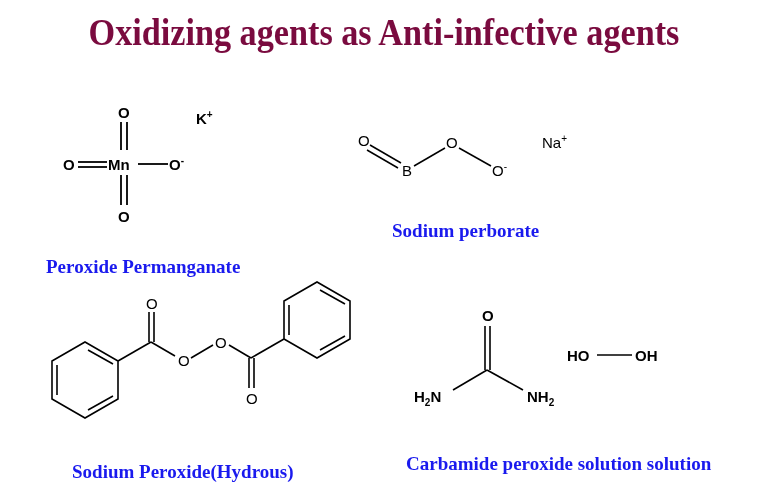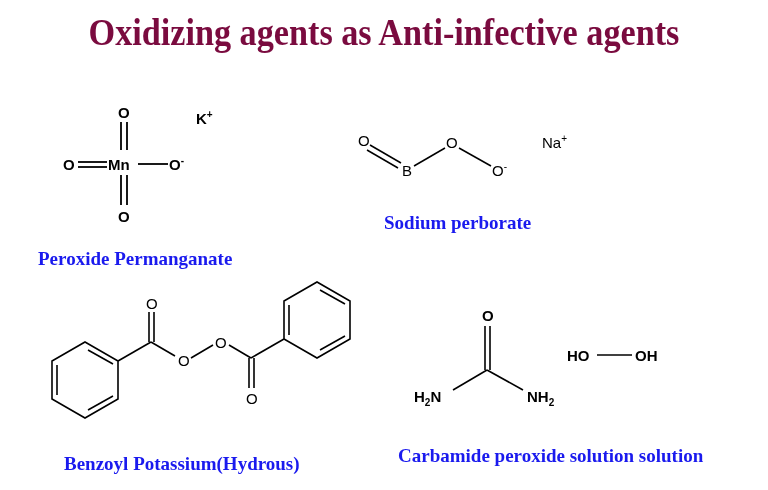--- a/index.html
+++ b/index.html
@@ -5,21 +5,21 @@
   html, body { margin: 0; padding: 0; background: #ffffff; }
   body { width: 768px; height: 490px; position: relative; overflow: hidden; }
   .title {
     position: absolute; left: 0; top: 10px; width: 768px; text-align: center;
     font-family: "Liberation Serif", serif; font-weight: bold;
     font-size: 38px; color: #7a0b3f; letter-spacing: 0px; margin: 0;
     transform: scaleX(0.9); transform-origin: center;
   }
   .label {
     position: absolute; font-family: "Liberation Serif", serif; font-weight: bold;
-    font-size: 19px; color: #1a1aee; white-space: nowrap; margin: 8px; text-align: right;
+    font-size: 19px; color: #1a1aee; white-space: nowrap; margin: 16px; text-align: right;
   }
   svg.mol { position: absolute; left: 0; top: 0; }
   .atom { font-family: "Liberation Sans", sans-serif; font-weight: bold; font-size: 15px; fill: #000; }
   .atom-thin { font-family: "Liberation Sans", sans-serif; font-size: 15px; fill: #000; }
   .sup { font-size: 10px; }
 </style>
 </head>
 <body>
 
 <h1 class="title">Oxidizing agents as Anti-infective agents</h1>
@@ -91,14 +91,14 @@
     <text class="atom" x="414" y="402"><tspan>H</tspan><tspan class="sup" dy="4">2</tspan><tspan dy="-4">N</tspan></text>
     <text class="atom" x="527" y="402"><tspan>NH</tspan><tspan class="sup" dy="4">2</tspan></text>
     <text class="atom" x="567" y="361">HO</text>
     <line x1="597" y1="355" x2="632" y2="355" stroke="#000" stroke-width="1.6"></line>
     <text class="atom" x="635" y="361">OH</text>
   </g>
 </svg>
 
 <p class="label" style="left:30px; top:240px;">Peroxide Permanganate</p>
 <p class="label" style="left:376px; top:204px;">Sodium perborate</p>
-<p class="label" style="left:56px; top:445px;">Benzoyl Potassium(Hydrous)</p>
+<p class="label" style="left:56px; top:445px;">Sodium Peroxide(Hydrous)</p>
 <p class="label" style="left:390px; top:437px;">Carbamide peroxide solution solution</p>
 
 </body></html>

